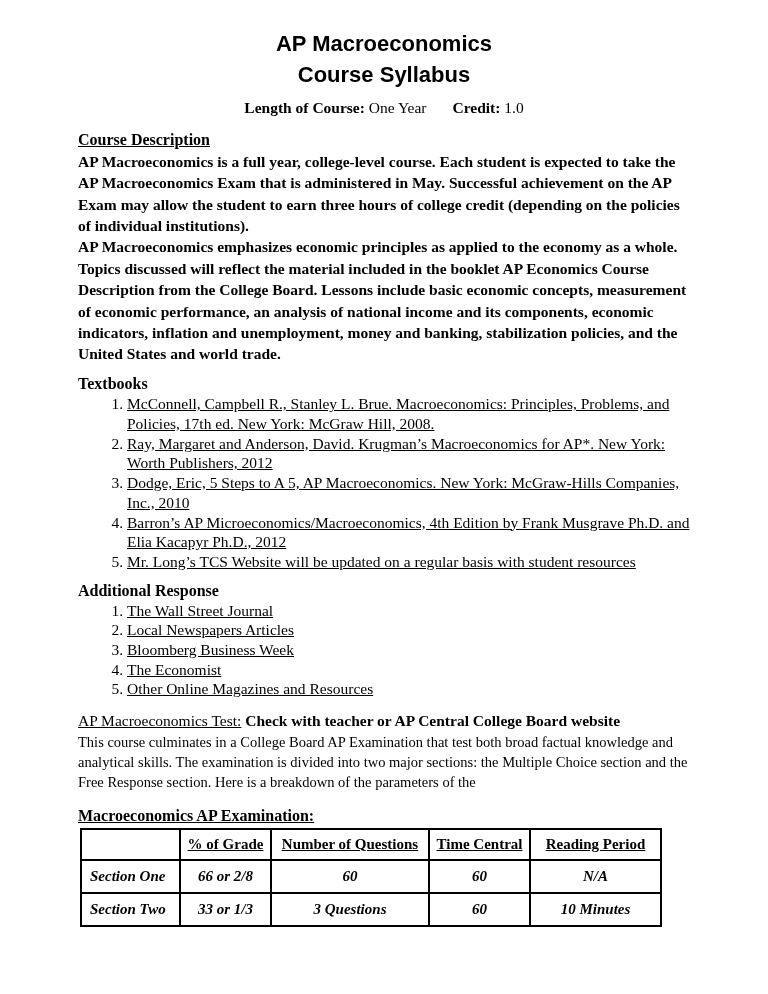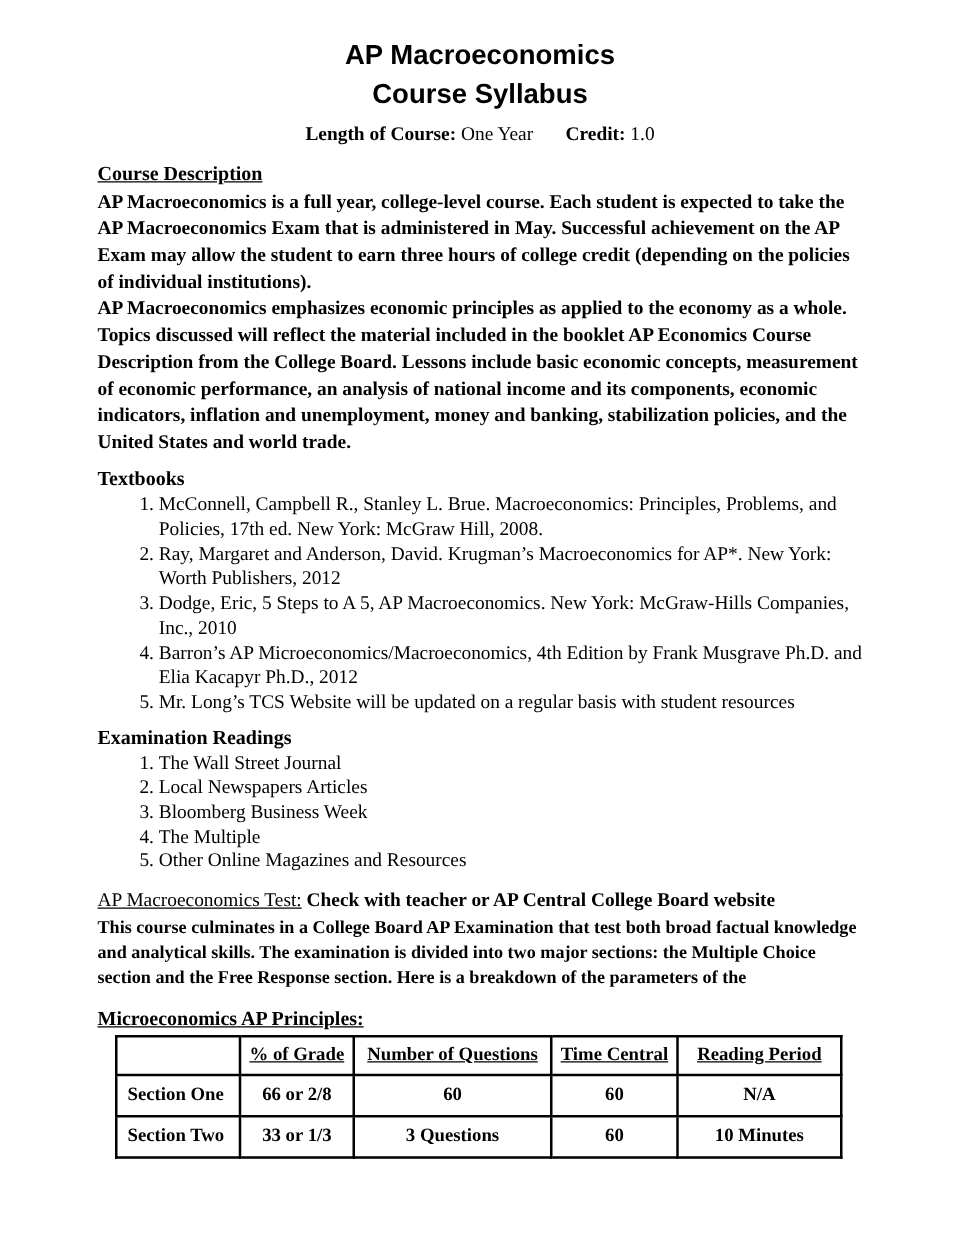--- a/index.html
+++ b/index.html
@@ -39,56 +39,57 @@
 
   p.body-para { margin: 0; line-height: 21.4px; font-weight: bold; }
   .cd-heading { margin-top: 11px; }
   .para-2 { margin-top: 7px; }
 
   .textbooks-heading { margin-top: 8px; }
   ol.doc-list {
     margin: 0;
     padding-left: 49px;
     line-height: 19.7px;
+    text-decoration: underline;
   }
   ol.doc-list li { padding-left: 0; }
 
   .readings-heading { margin-top: 9px; line-height: 20px; }
 
   .test-heading { margin: 11px 0 0 0; line-height: 21.4px; }
   .test-para {
     margin: 0;
-    font-weight: bold;
+    font-weight: normal;
     font-size: 14.5px;
     line-height: 20px;
   }
 
   .exam-heading { margin-top: 14px; margin-bottom: 0; line-height: 20px; }
 
   table.exam-table {
     border-collapse: collapse;
     table-layout: fixed;
     width: 580px;
-    margin-left: 14px;
+    margin-left: 2px;
     margin-top: 2px;
     font-weight: bold;
     font-size: 15px;
   }
   table.exam-table th, table.exam-table td {
     border: 2px solid #000000;
     text-align: center;
     vertical-align: middle;
     padding: 0;
     overflow: hidden;
   }
   table.exam-table th {
     height: 29px;
     text-decoration: underline;
   }
-  table.exam-table td { height: 31px; }
+  table.exam-table td { height: 31px; font-style: italic; }
   table.exam-table td.row-label {
     text-align: left;
     padding-left: 8px;
   }
 </style>
 </head>
 <body>
 
 <div class="page">
 
@@ -105,33 +106,33 @@
 
   <h2 class="sec-heading textbooks-heading">Textbooks</h2>
   <ol class="doc-list">
     <li>McConnell, Campbell R., Stanley L. Brue. Macroeconomics: Principles, Problems, and Policies, 17th ed.  New York: McGraw Hill, 2008.</li>
     <li>Ray, Margaret and Anderson, David. Krugman’s Macroeconomics for AP*. New York: Worth Publishers, 2012</li>
     <li>Dodge, Eric, 5 Steps to A 5, AP Macroeconomics. New York: McGraw-Hills Companies, Inc., 2010</li>
     <li>Barron’s AP Microeconomics/Macroeconomics, 4th Edition by Frank Musgrave Ph.D. and Elia Kacapyr Ph.D., 2012</li>
     <li>Mr. Long’s TCS Website will be updated on a regular basis with student resources</li>
   </ol>
 
-  <h2 class="sec-heading readings-heading">Examination Readings</h2>
+  <h2 class="sec-heading readings-heading">Additional Response</h2>
   <ol class="doc-list">
     <li>The Wall Street Journal</li>
     <li>Local Newspapers Articles</li>
     <li>Bloomberg Business Week</li>
-    <li>The Multiple</li>
+    <li>The Economist</li>
     <li>Other Online Magazines and Resources</li>
   </ol>
 
   <p class="test-heading"><span class="u">AP Macroeconomics Test:</span> <span class="bold">Check with teacher or AP Central College Board website</span></p>
   <p class="test-para">This course culminates in a College Board AP Examination that test both broad factual knowledge and analytical skills. The examination is divided into two major sections: the Multiple Choice section and the Free Response section. Here is a breakdown of the parameters of the</p>
 
-  <h2 class="sec-heading u exam-heading">Microeconomics AP Principles:</h2>
+  <h2 class="sec-heading u exam-heading">Macroeconomics AP Examination:</h2>
 
   <table class="exam-table">
     <colgroup>
       <col style="width:99px">
         <col style="width:91px">
         <col style="width:158px">
         <col style="width:101px">
         <col style="width:131px">
     </colgroup>
     <thead>

